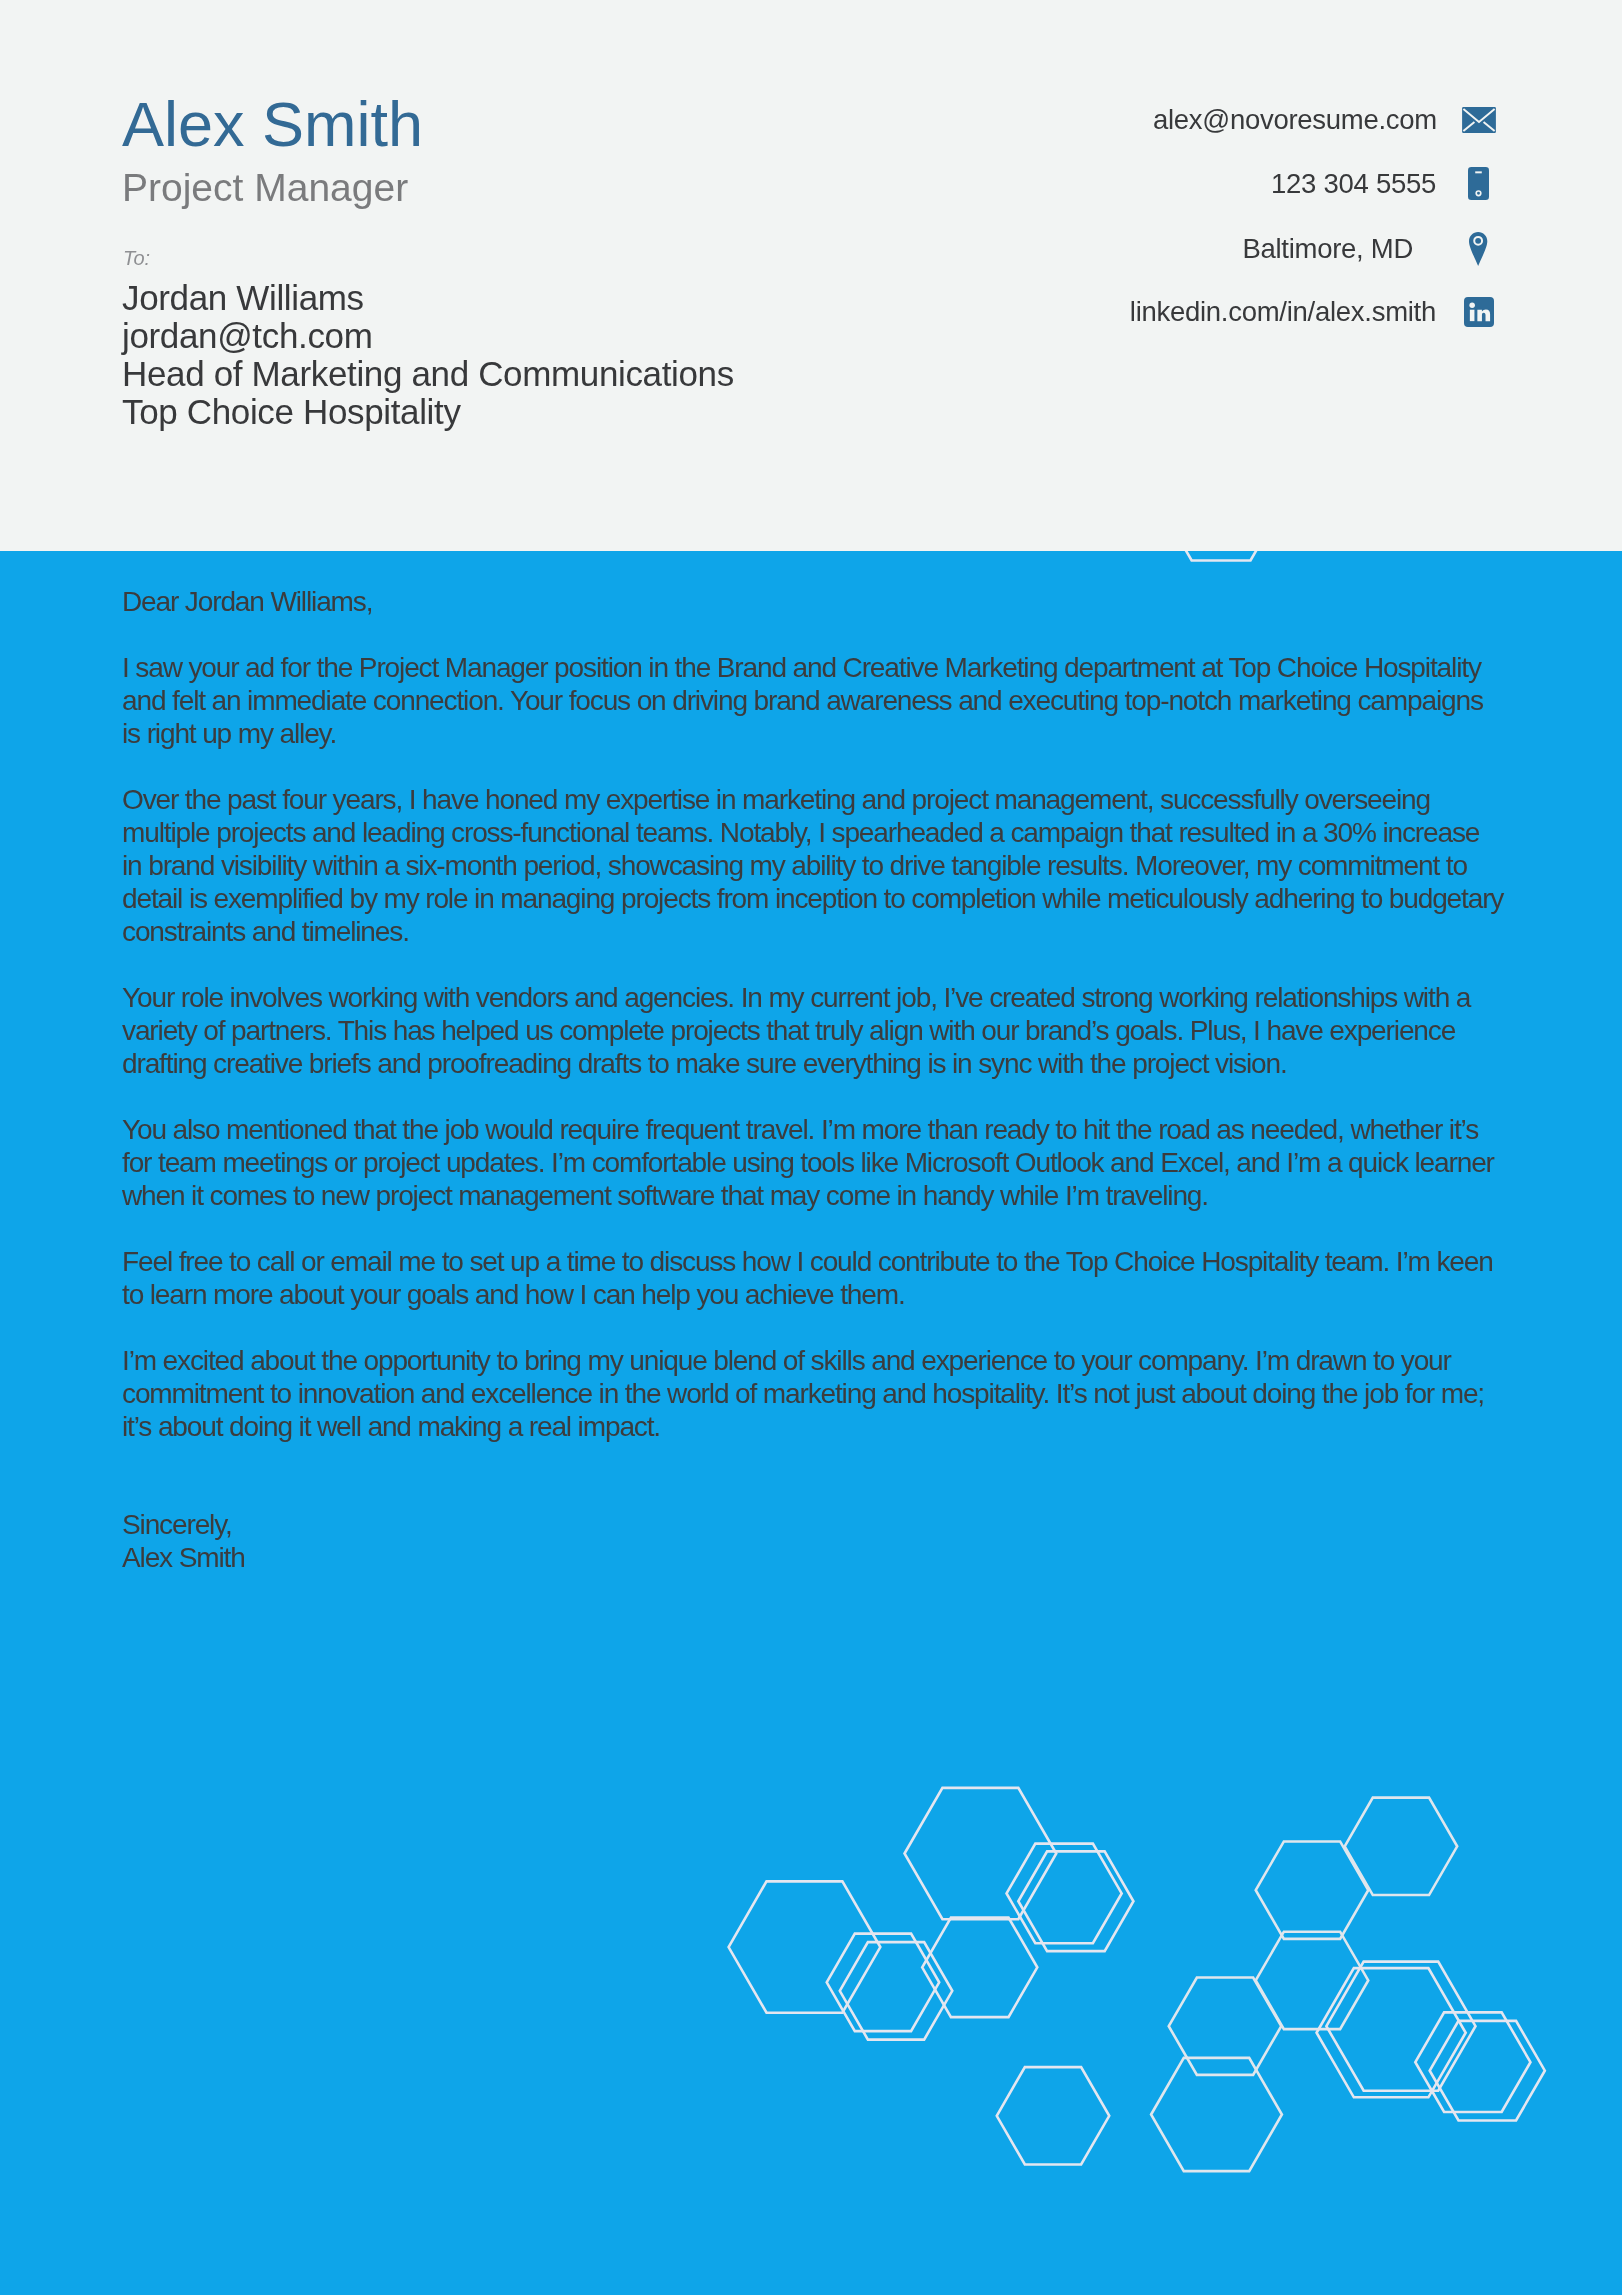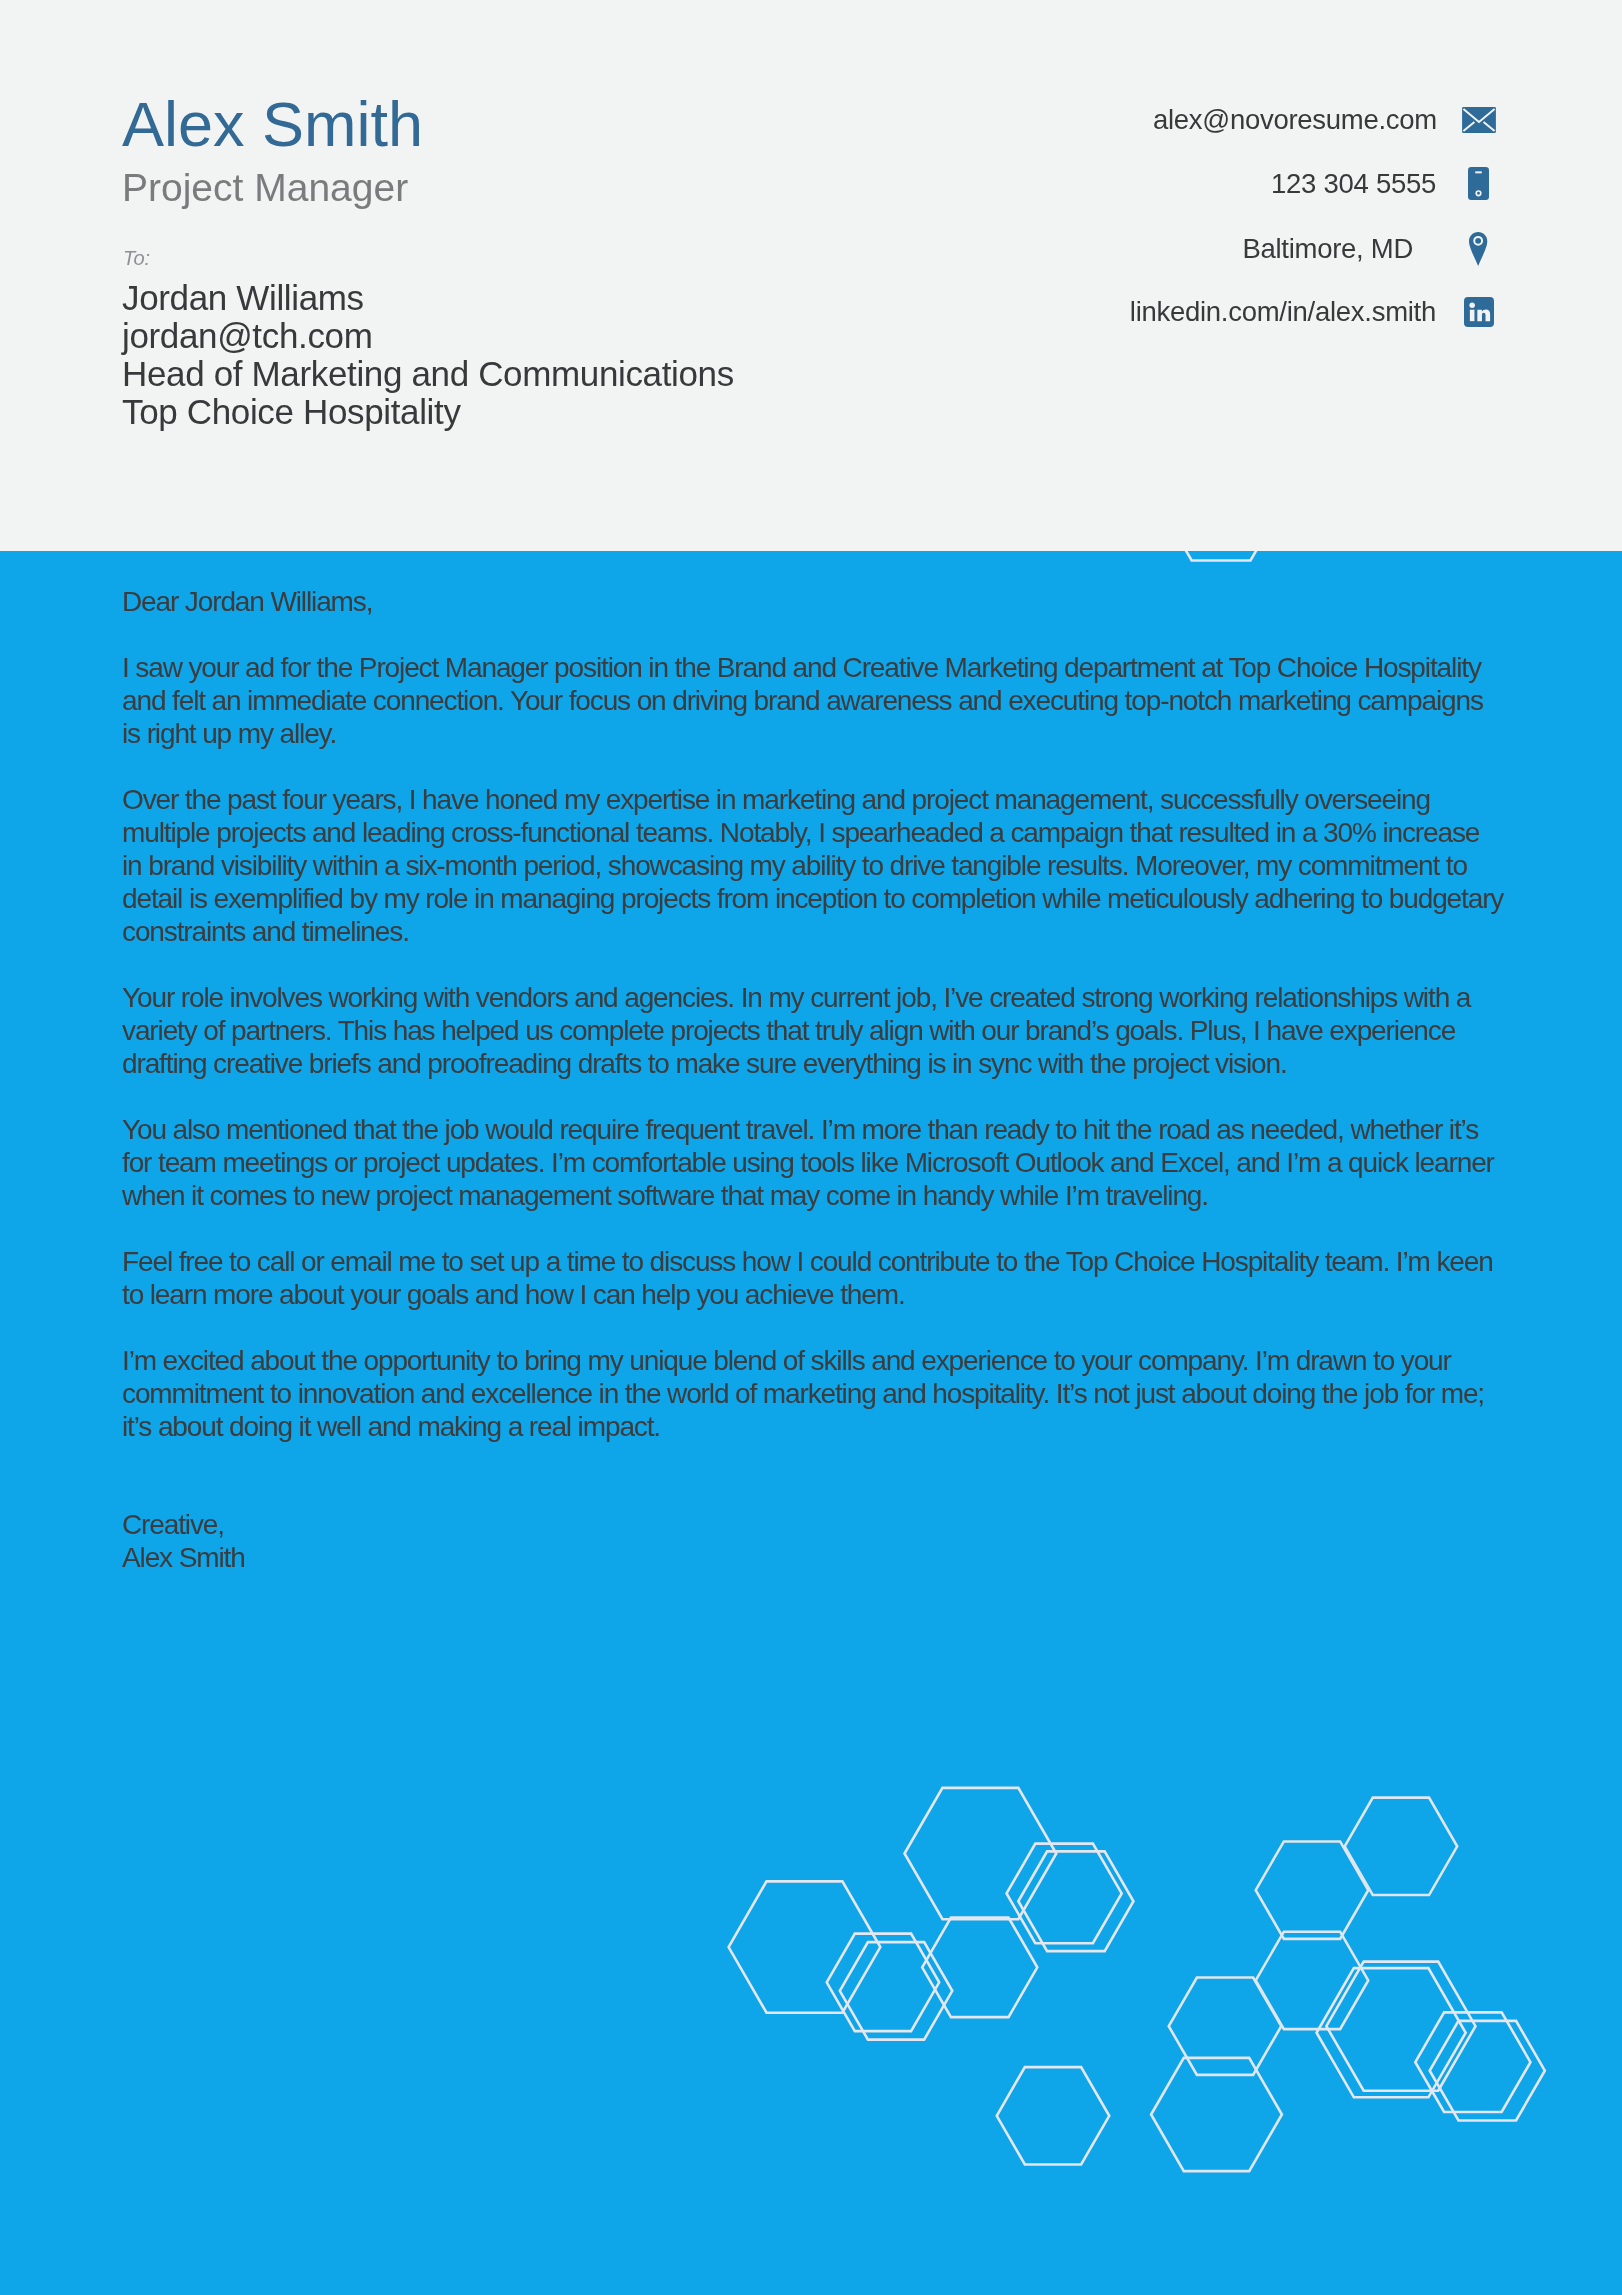--- a/index.html
+++ b/index.html
@@ -144,19 +144,19 @@
 
   <div class="letter">
     <p>Dear Jordan Williams,</p>
     <p>I saw your ad for the Project Manager position in the Brand and Creative Marketing department at Top Choice Hospitality and felt an immediate connection. Your focus on driving brand awareness and executing top-notch marketing campaigns is right up my alley.</p>
     <p>Over the past four years, I have honed my expertise in marketing and project management, successfully overseeing multiple projects and leading cross-functional teams. Notably, I spearheaded a campaign that resulted in a 30% increase in brand visibility within a six-month period, showcasing my ability to drive tangible results. Moreover, my commitment to detail is exemplified by my role in managing projects from inception to completion while meticulously adhering to budgetary constraints and timelines.</p>
     <p>Your role involves working with vendors and agencies. In my current job, I’ve created strong working relationships with a variety of partners. This has helped us complete projects that truly align with our brand’s goals. Plus, I have experience drafting creative briefs and proofreading drafts to make sure everything is in sync with the project vision.</p>
     <p>You also mentioned that the job would require frequent travel. I’m more than ready to hit the road as needed, whether it’s for team meetings or project updates. I’m comfortable using tools like Microsoft Outlook and Excel, and I’m a quick learner when it comes to new project management software that may come in handy while I’m traveling.</p>
     <p>Feel free to call or email me to set up a time to discuss how I could contribute to the Top Choice Hospitality team. I’m keen to learn more about your goals and how I can help you achieve them.</p>
     <p>I’m excited about the opportunity to bring my unique blend of skills and experience to your company. I’m drawn to your commitment to innovation and excellence in the world of marketing and hospitality. It’s not just about doing the job for me; it’s about doing it well and making a real impact.</p>
     <div class="signature">
-      <div>Creative,</div>
+      <div>Sincerely,</div>
       <div>Alex Smith</div>
     </div>
   </div>
 
 </div>
 
 
 </body></html>

